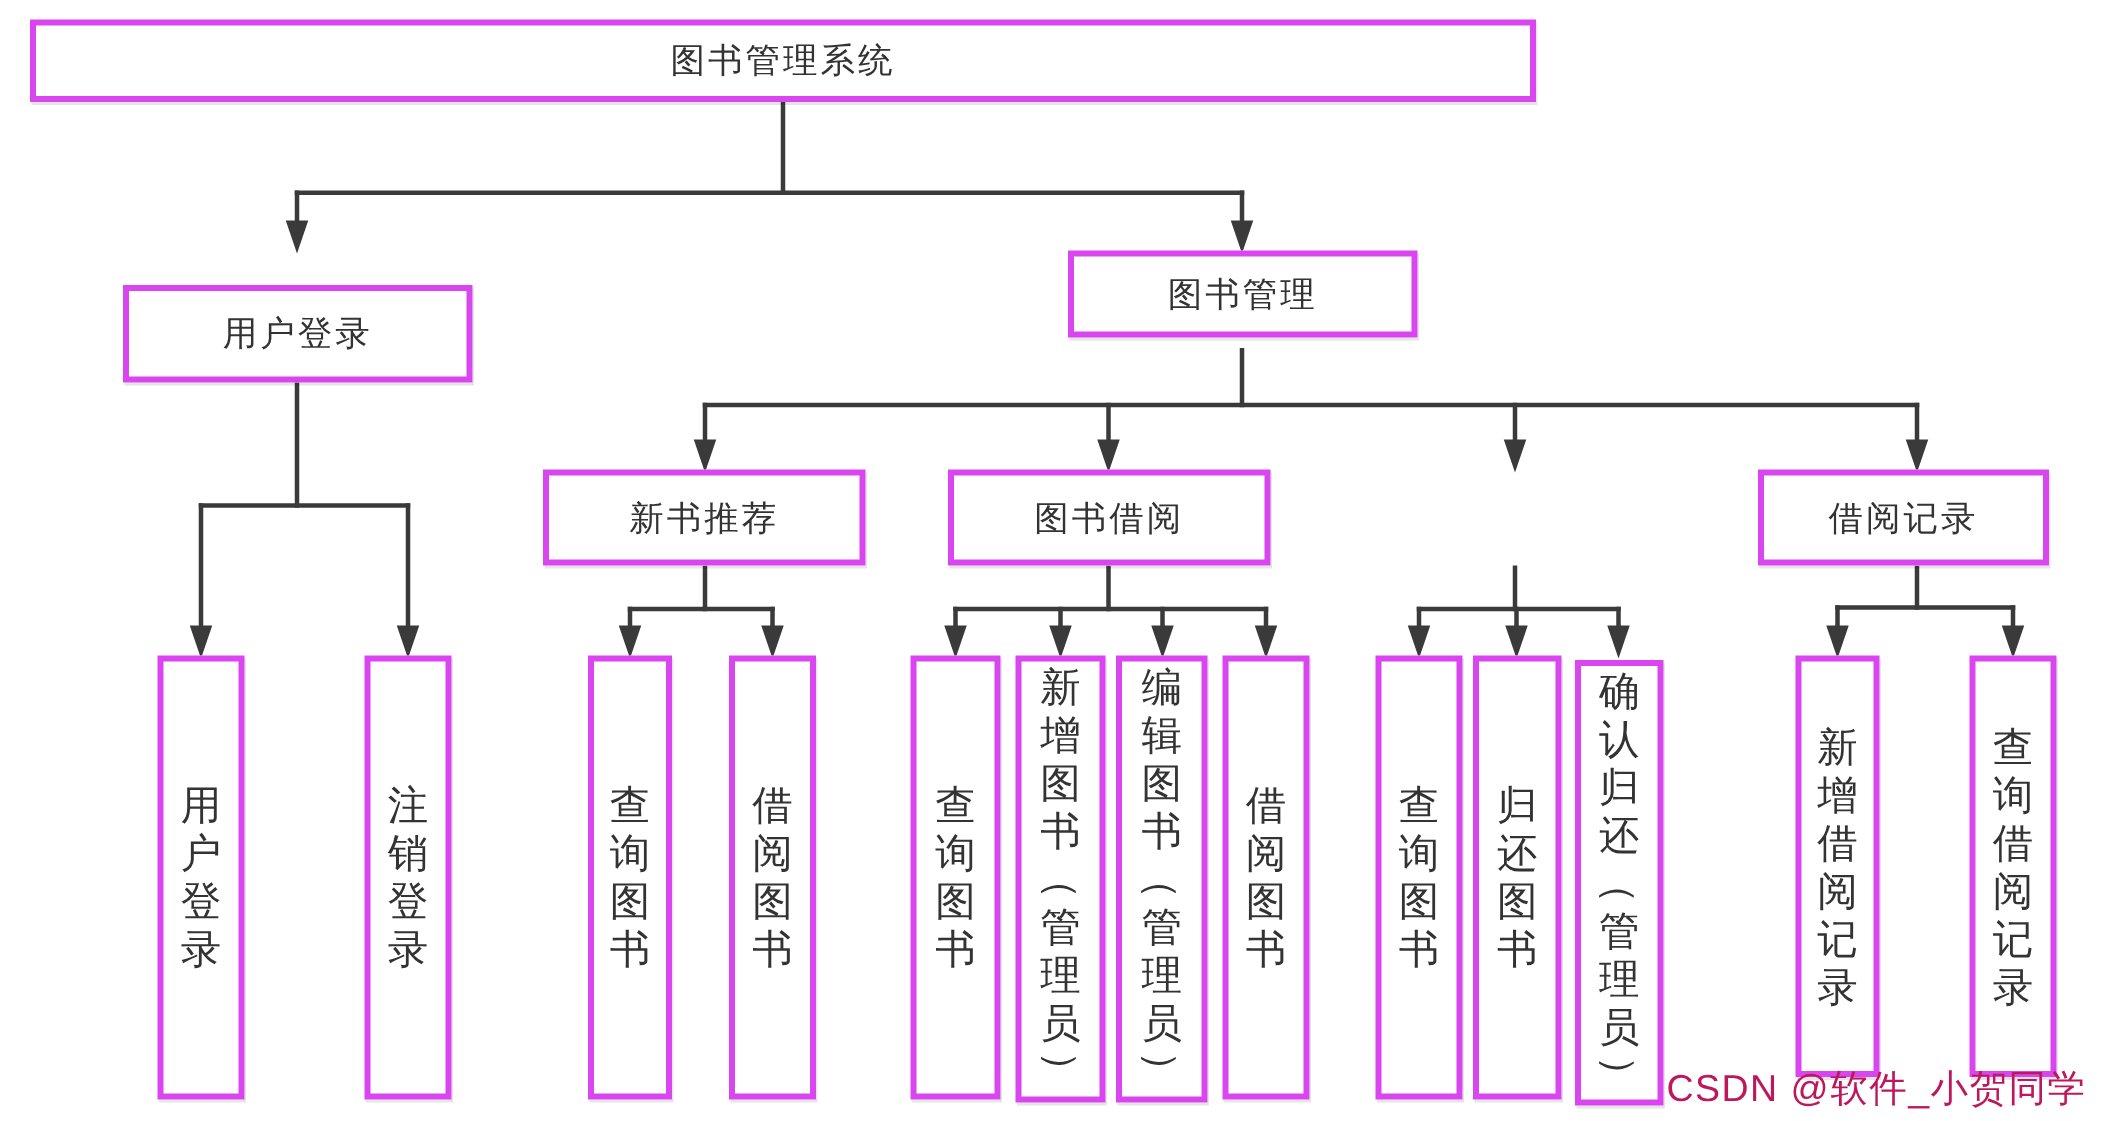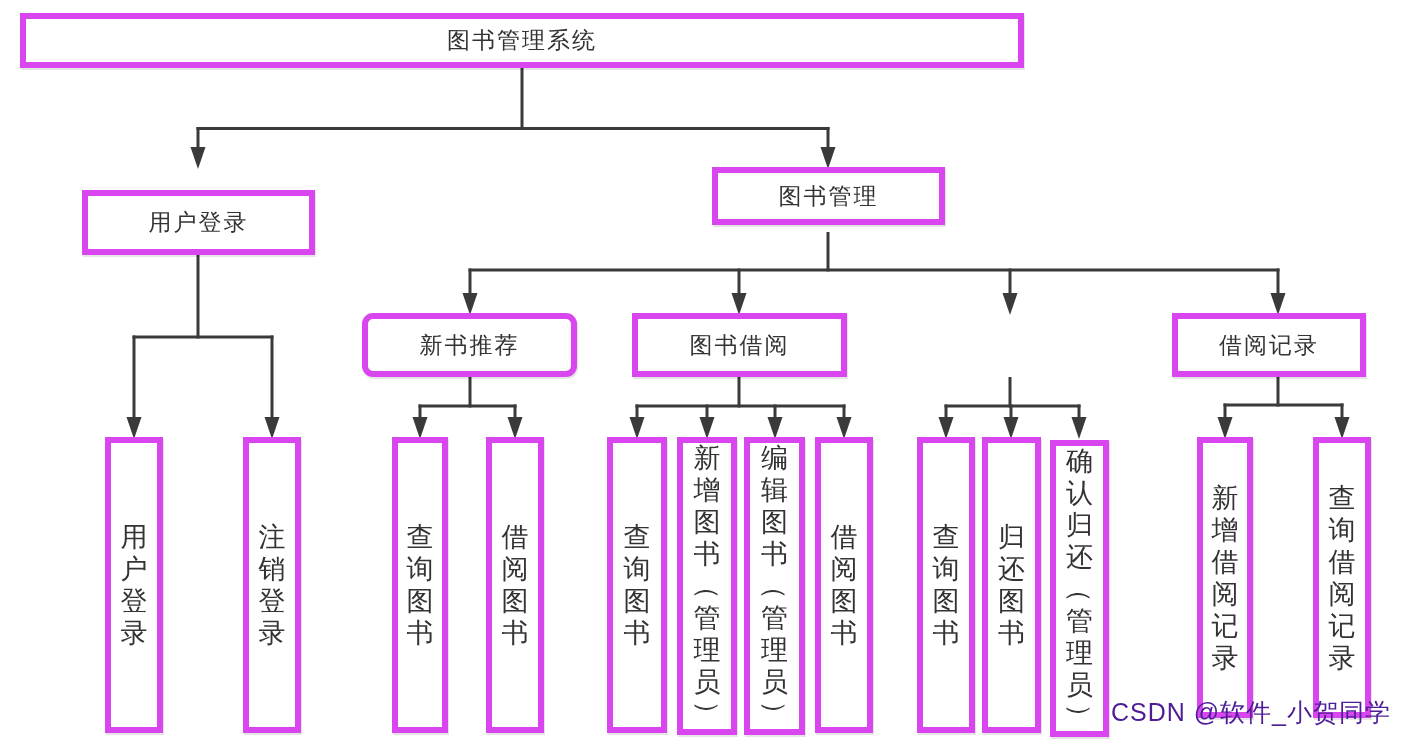--- a/index.html
+++ b/index.html
@@ -22,21 +22,21 @@
     stroke-width: 3;
     fill: none;
   }
   .carrow {
     fill: #3a3a3a;
     stroke: none;
   }
   .node {
     position: absolute;
     box-sizing: border-box;
-    border: 6px solid #d946ef;
+    border: 4px solid #d946ef;
     background: #ffffff;
     display: flex;
     align-items: center;
     justify-content: center;
     box-shadow: 1px 2px 0 rgba(0,0,0,0.10);
   }
   .h-node {
     font-size: 23px;
     letter-spacing: 2px;
     white-space: nowrap;
@@ -50,24 +50,24 @@
     line-height: 32px;
     height: 32px;
     text-align: center;
   }
   .v-node .vrot {
     transform: rotate(90deg);
   }
   .watermark {
     position: absolute;
     right: 14px;
-    bottom: 18px;
+    bottom: 5px;
     font-size: 25px;
     letter-spacing: 1px;
-    color: #4c1d95;
+    color: #be185d;
     white-space: nowrap;
     padding-left: 48px;
   }
 </style>
 </head>
 <body>
 
 <div class="canvas">
 
   <svg class="wires" width="1405" height="747" viewBox="0 0 1405 747">
@@ -130,21 +130,21 @@
     <line class="cline" x1="1342" y1="403.5" x2="1342" y2="422"></line>
     <polygon class="carrow" points="1217.5,417 1232.5,417 1225,439"></polygon>
     <polygon class="carrow" points="1334.5,417 1349.5,417 1342,439"></polygon>
   </svg>
 
   <div class="node h-node" style="left:20px; top:13px; width:1004px; height:55px;">图书管理系统</div>
 
   <div class="node h-node" style="left:82px; top:167px; width:233px; height:65px;margin-top:23px;">用户登录</div>
   <div class="node h-node" style="left:712px; top:167px; width:233px; height:58px;">图书管理</div>
 
-  <div class="node h-node" style="left:362px; top:313px; width:215px; height:64px;border-radius:11px;">新书推荐</div>
+  <div class="node h-node" style="left:362px; top:313px; width:215px; height:64px;">新书推荐</div>
   <div class="node h-node" style="left:632px; top:313px; width:215px; height:64px;text-align:center;">图书借阅</div>
   <div class="node h-node" style="left:1172px; top:313px; width:194px; height:64px;">借阅记录</div>
 
   <div class="node v-node" style="left:105px; top:437px; width:58px; height:296px;">
       <span class="vchar">用</span>
       <span class="vchar">户</span>
       <span class="vchar">登</span>
       <span class="vchar">录</span>
     </div>
   <div class="node v-node" style="left:243px; top:437px; width:58px; height:296px;">

